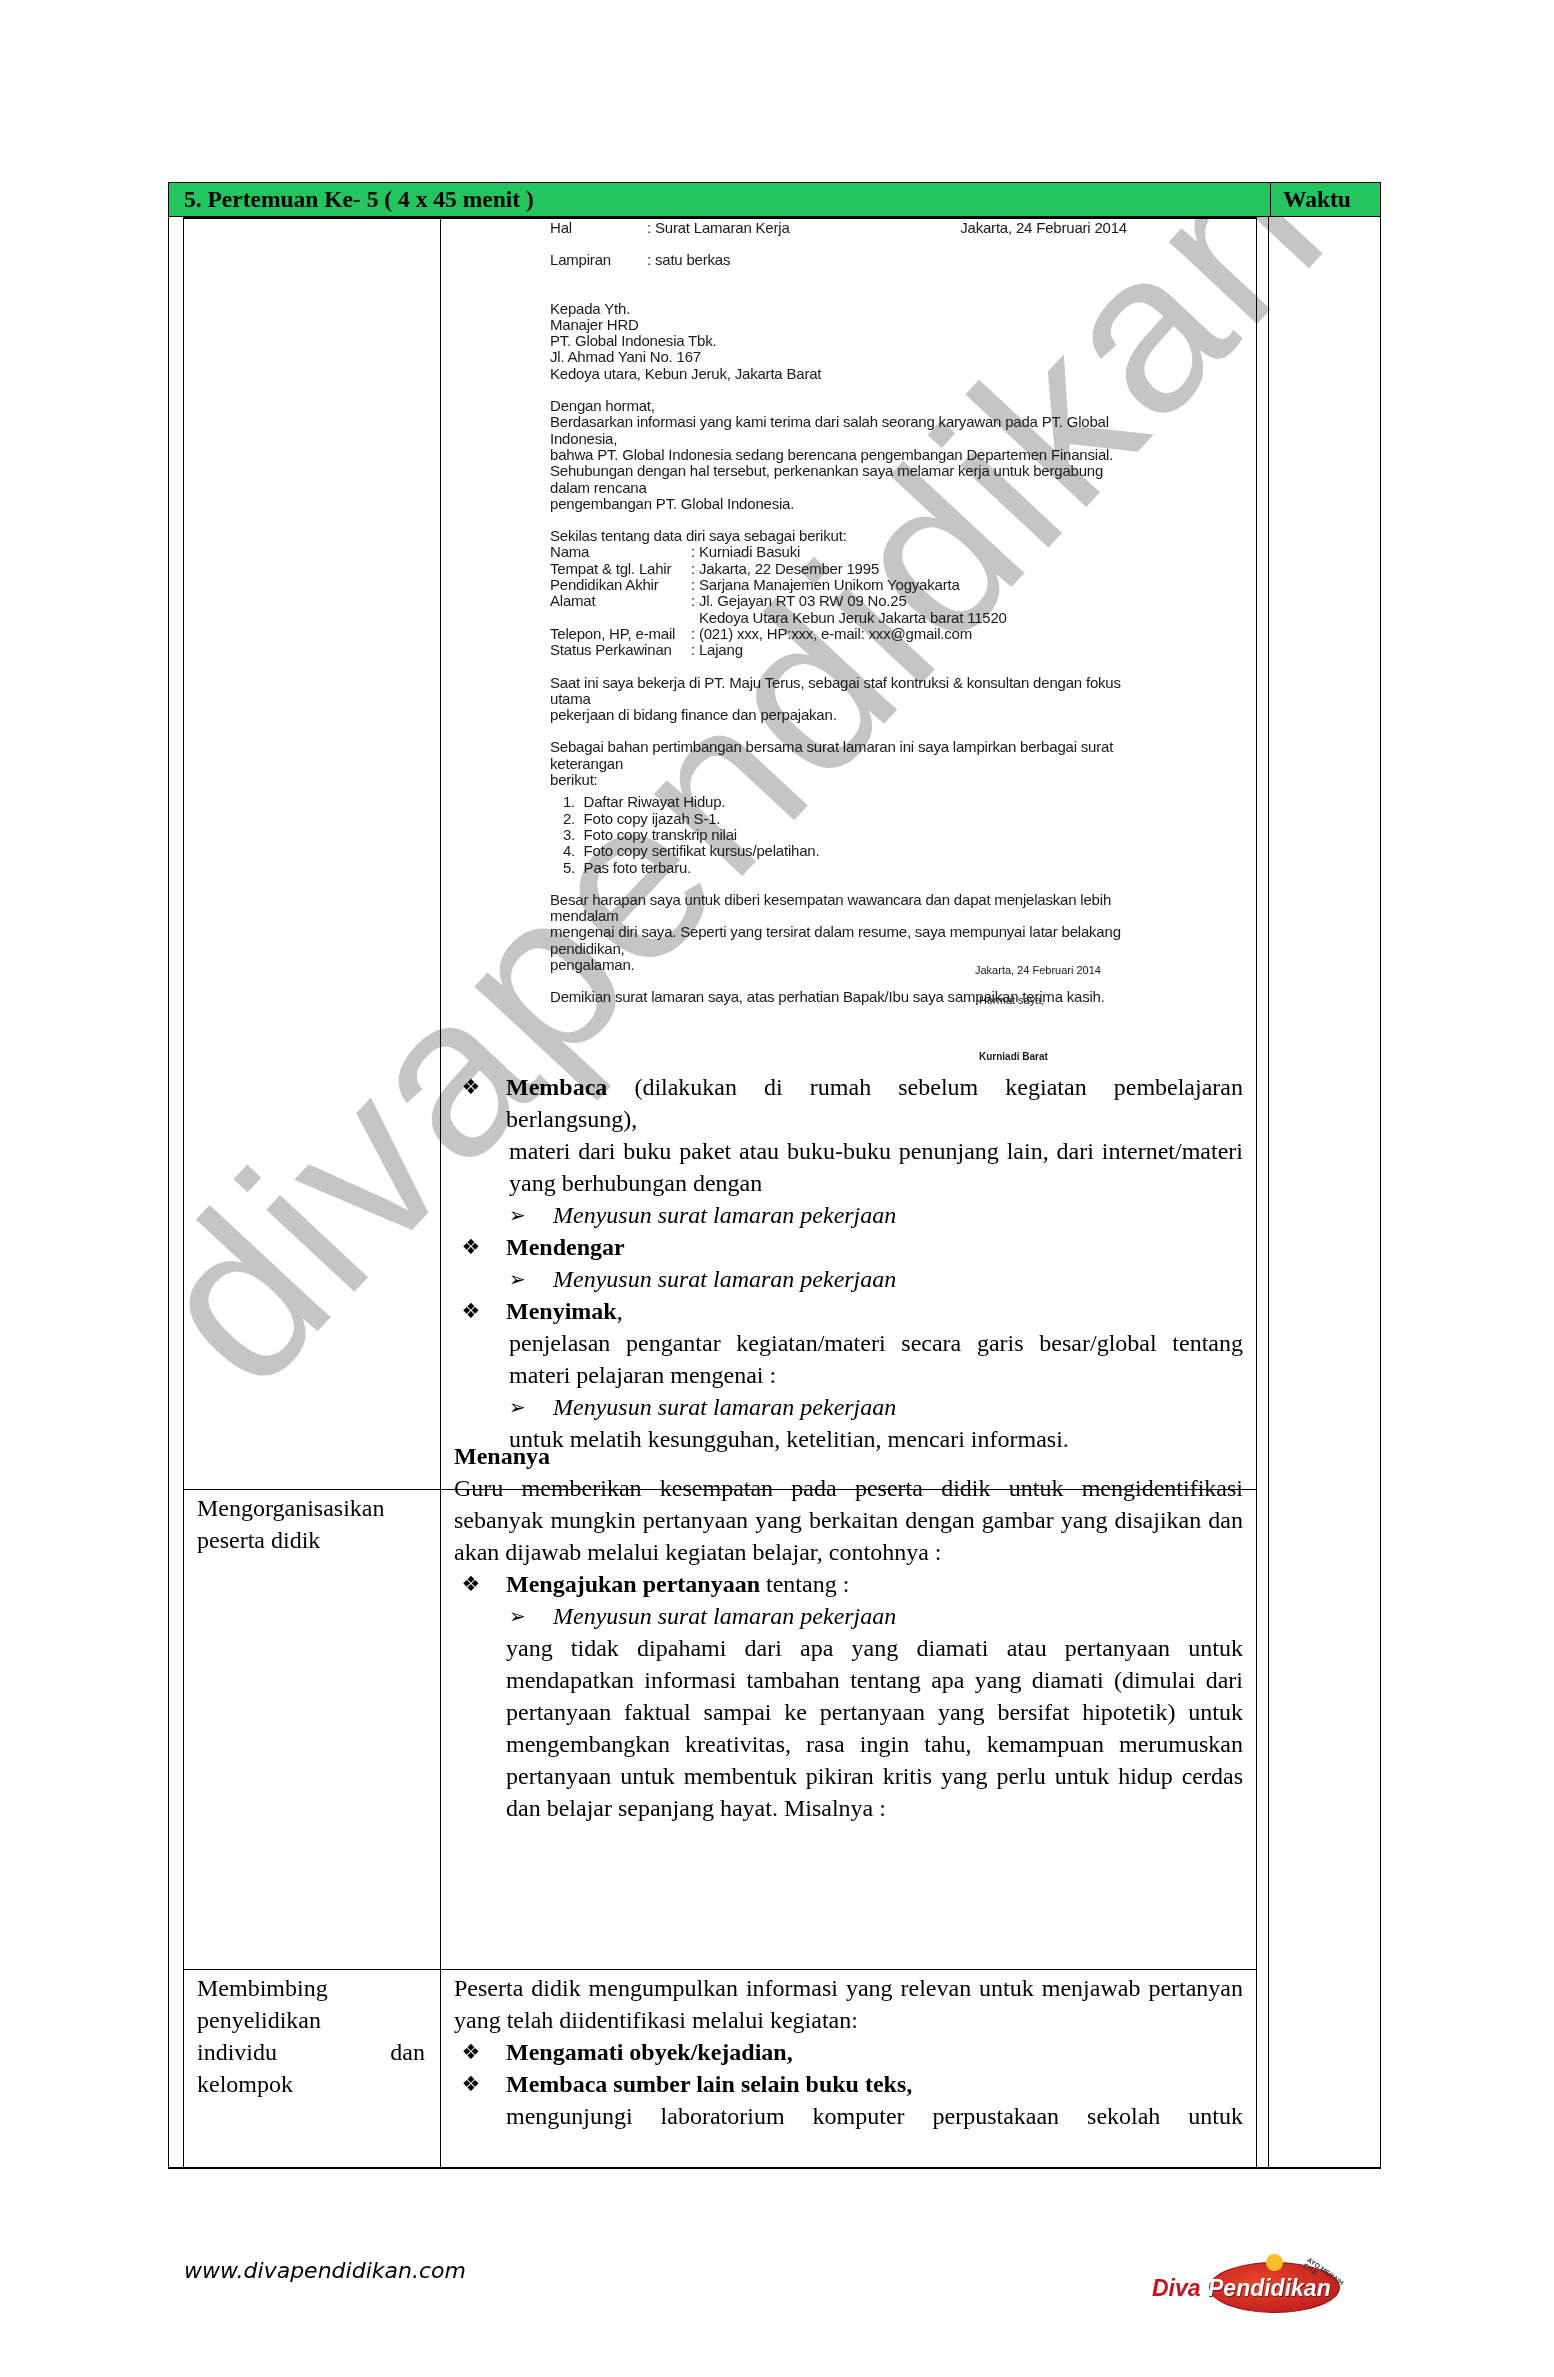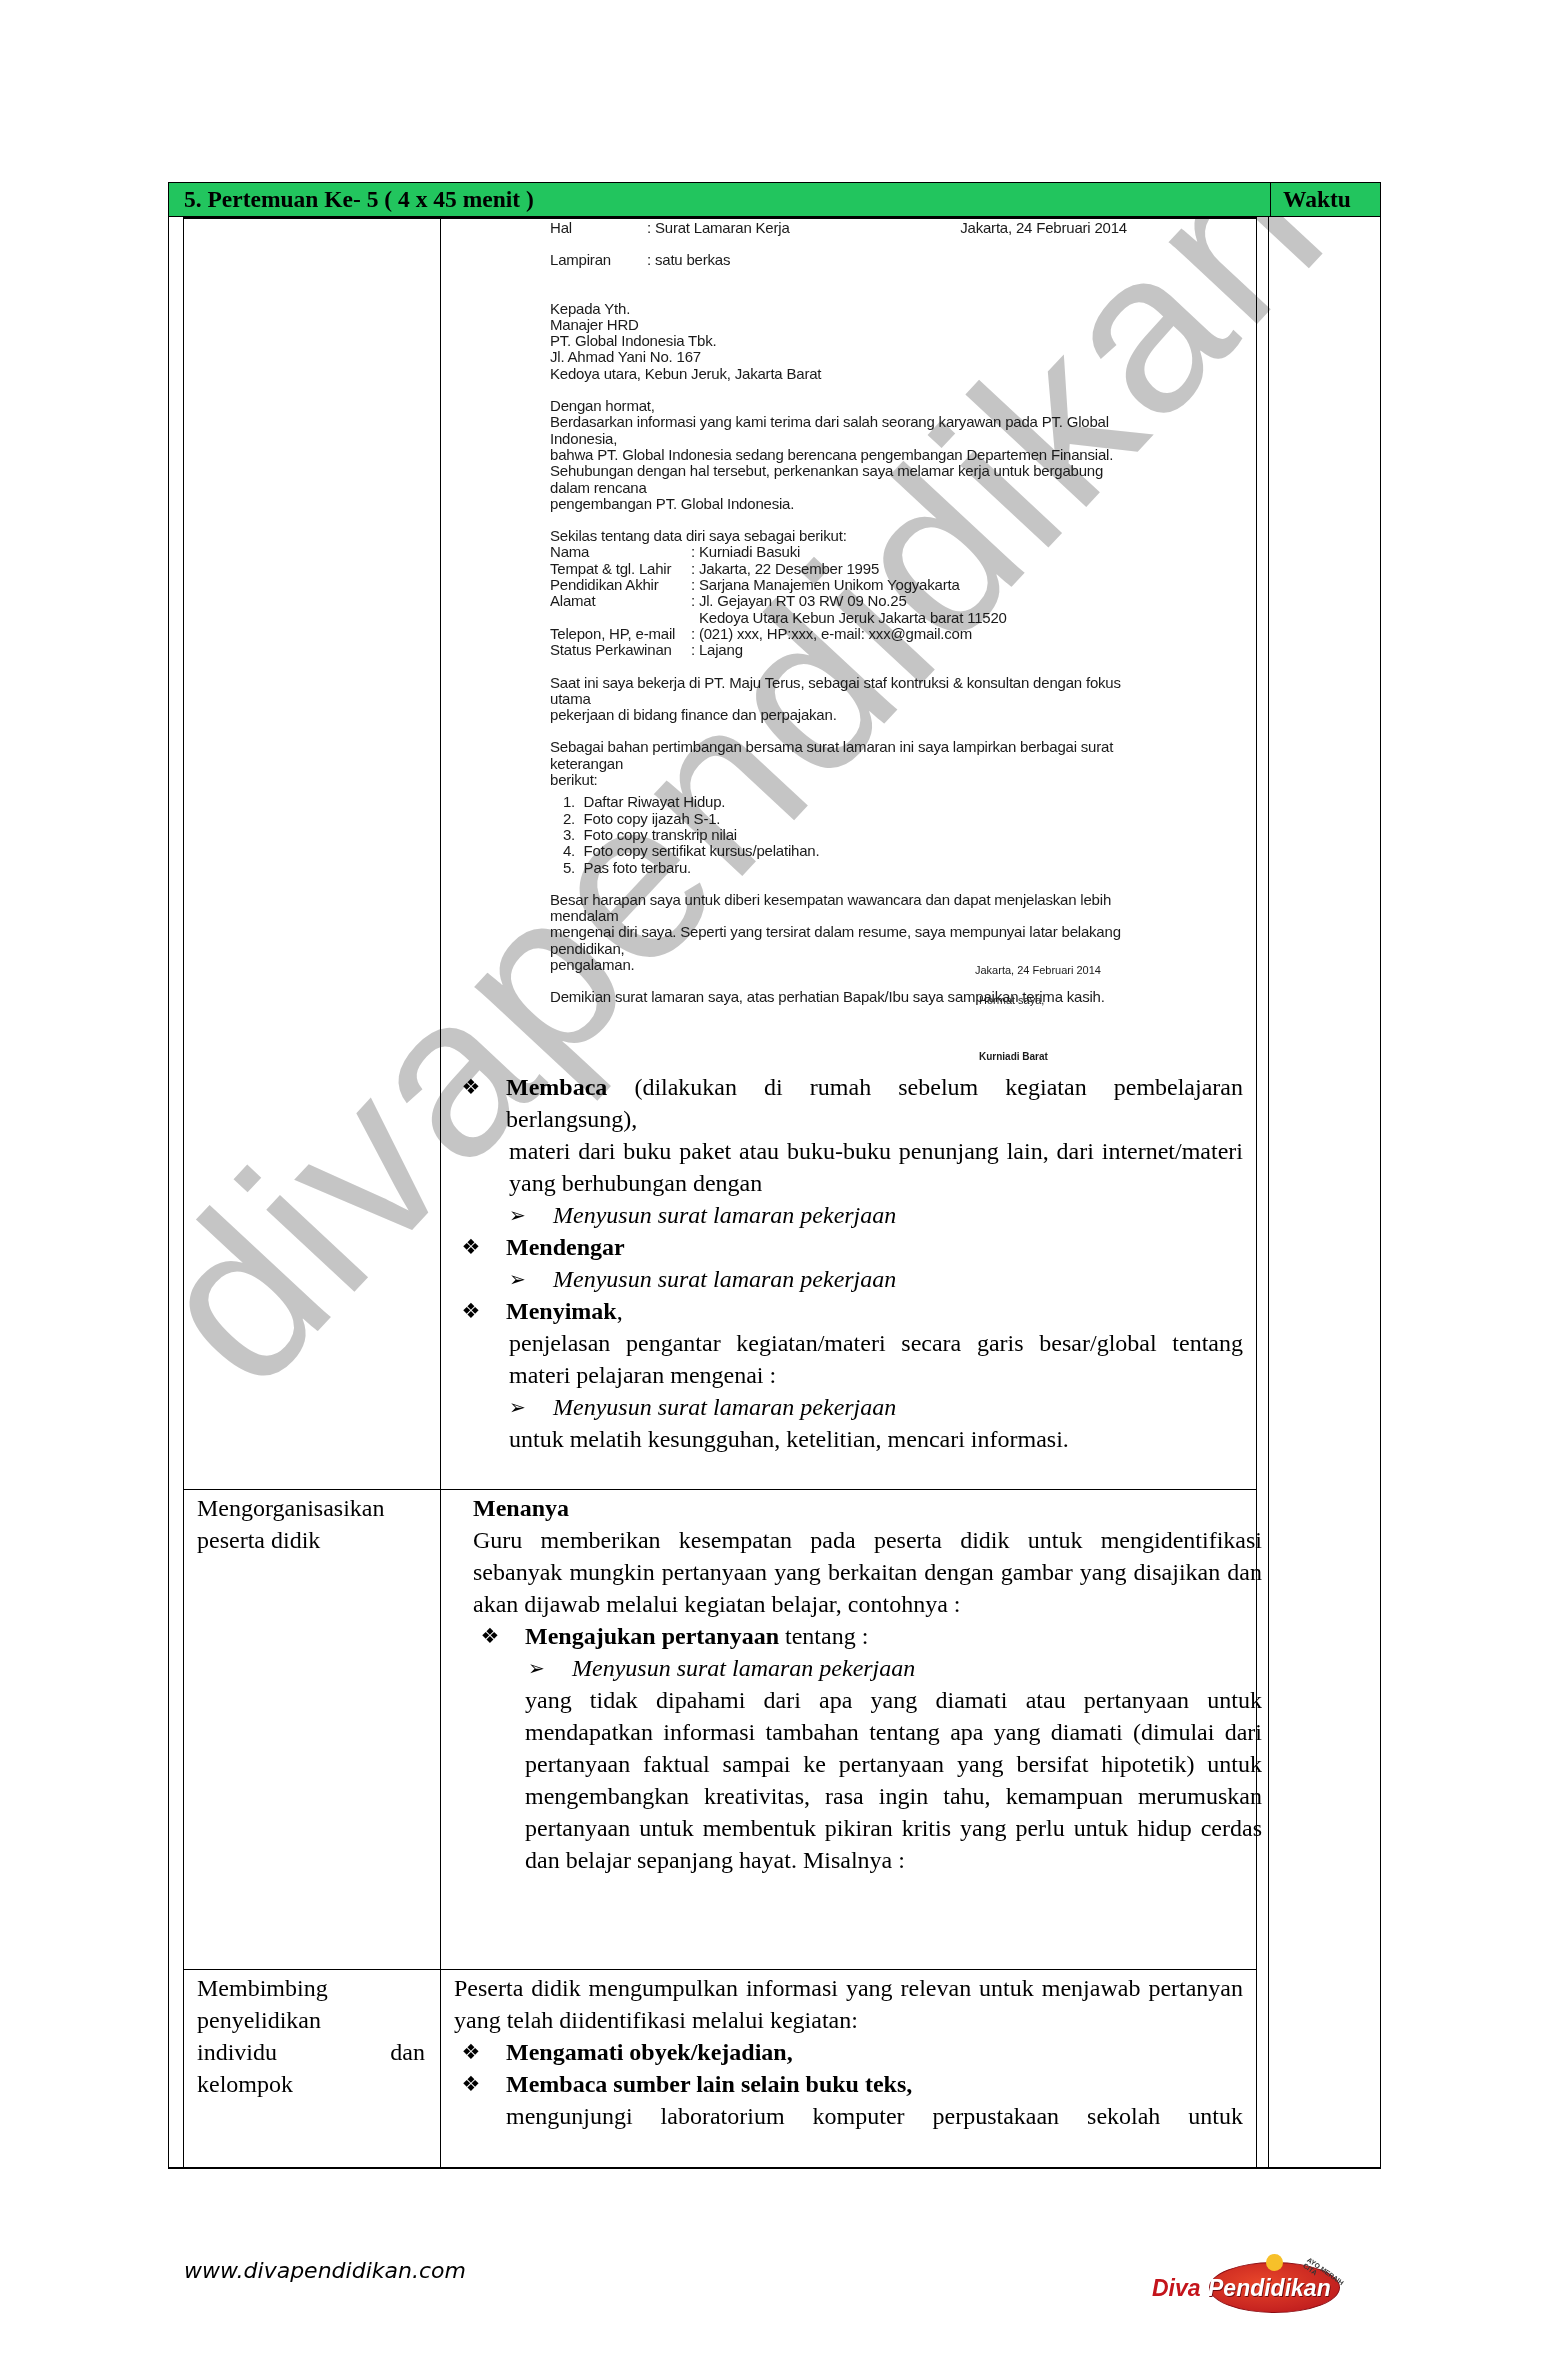--- a/index.html
+++ b/index.html
@@ -190,21 +190,21 @@
   </div>
   <p class="ind1 justify" style="padding-left:55px;">penjelasan pengantar kegiatan/materi secara garis besar/global tentang materi pelajaran  mengenai :</p>
   <div class="ind2">
     <span class="sym">➢</span>
     <span class="i">Menyusun surat lamaran pekerjaan</span>
   </div>
   <p style="padding-left:55px;">untuk melatih kesungguhan, ketelitian, mencari informasi.</p>
 </div>
 
 <div class="left-cell" style="top:1492px;">Mengorganisasikan peserta didik</div>
-<div class="content" style="top:1492px;margin-left:19px;">
+<div class="content" style="top:1440px;">
   <p class="b">Menanya</p>
   <p class="justify">Guru memberikan kesempatan pada peserta didik untuk mengidentifikasi sebanyak mungkin pertanyaan yang berkaitan dengan gambar yang disajikan dan akan dijawab melalui kegiatan belajar, contohnya :</p>
   <div class="bul">
     <span class="sym">❖</span>
     <span><span class="b">Mengajukan pertanyaan</span><span> tentang :</span></span>
   </div>
   <div class="ind2">
     <span class="sym">➢</span>
     <span class="i">Menyusun surat lamaran pekerjaan</span>
   </div>

